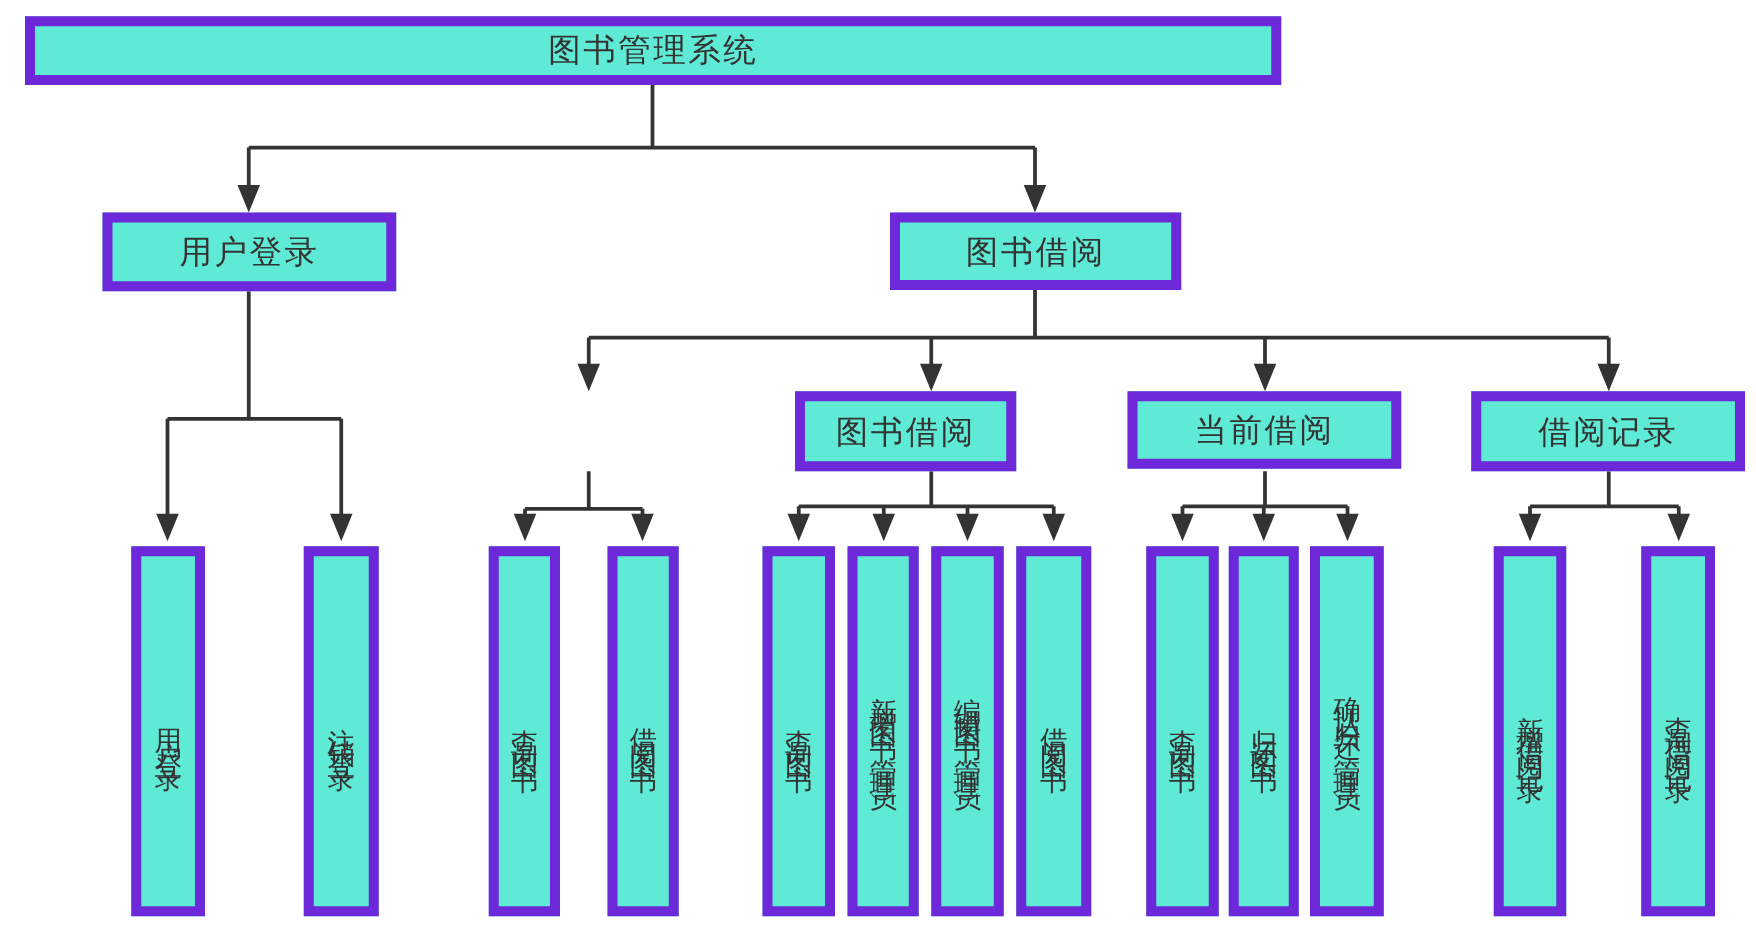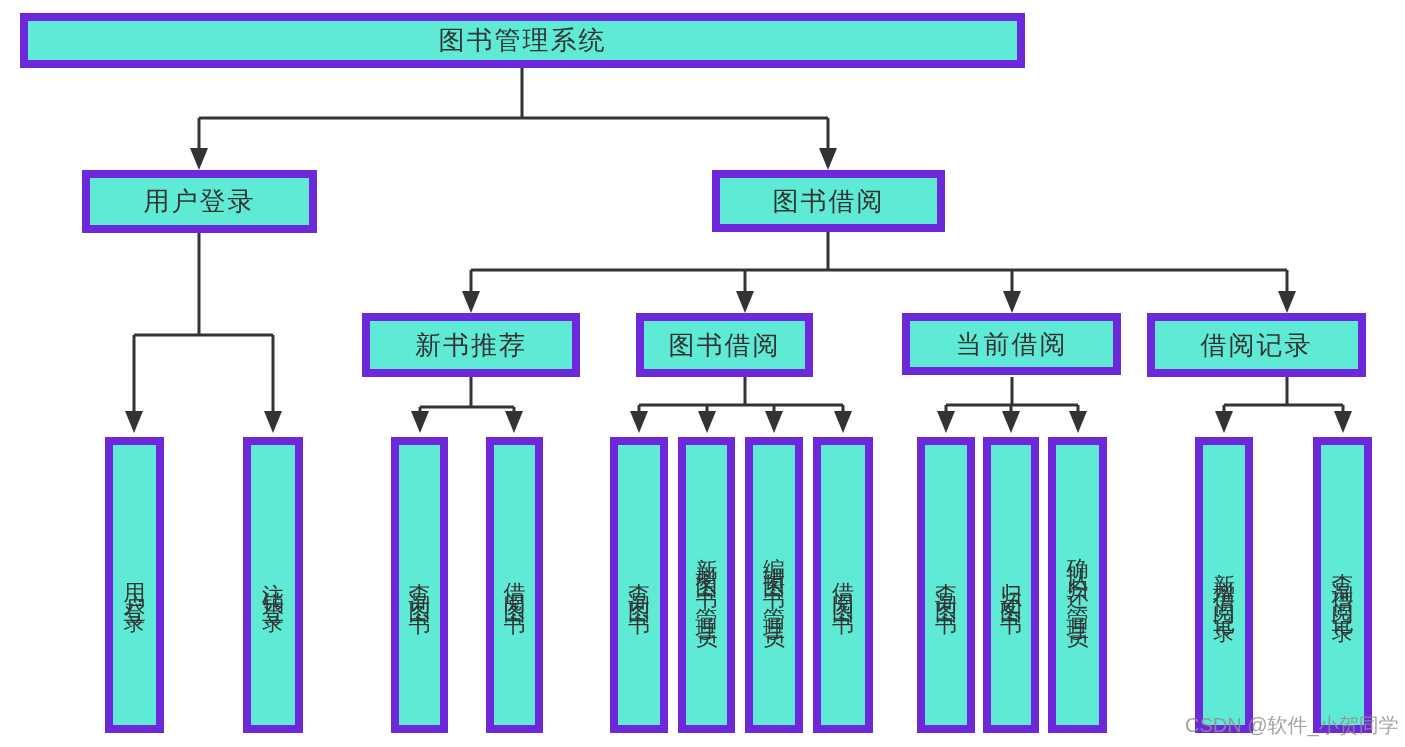--- a/index.html
+++ b/index.html
@@ -126,30 +126,27 @@
     <span>图书管理系统</span>
   </div>
 
   <div class="node h" style="left:82px; top:170px; width:235px; height:63px;">
     <span>用户登录</span>
   </div>
   <div class="node h" style="left:712px; top:170px; width:233px; height:62px;">
     <span>图书借阅</span>
   </div>
 
-  <div class="node h" style="left:362px; top:313px; width:218px; height:64px;">
-    <span>新书推荐</span>
-  </div>
   <div class="node h" style="left:636px; top:313px; width:177px; height:64px;">
     <span>图书借阅</span>
   </div>
   <div class="node h" style="left:902px; top:313px; width:219px; height:62px;">
     <span>当前借阅</span>
   </div>
-  <div class="node h" style="left:1147px; top:313px; width:219px; height:64px;">
+  <div class="node h" style="left:1177px; top:313px; width:219px; height:64px;">
     <span>借阅记录</span>
   </div>
 
   <div class="node v" style="left:105px; top:437px; width:59px; height:296px;">
     <span>用户登录</span>
   </div>
   <div class="node v" style="left:243px; top:437px; width:60px; height:296px;">
     <span>注销登录</span>
   </div>
 
@@ -183,15 +180,14 @@
     <span>确认归还（管理员）</span>
   </div>
 
   <div class="node v" style="left:1195px; top:437px; width:58px; height:296px;">
     <span>新增借阅记录</span>
   </div>
   <div class="node v" style="left:1313px; top:437px; width:59px; height:296px;">
     <span>查询借阅记录</span>
   </div>
 
-  <div class="watermark">CSDN @软件_小贺同学</div>
 
 </div>
 
 </body></html>

